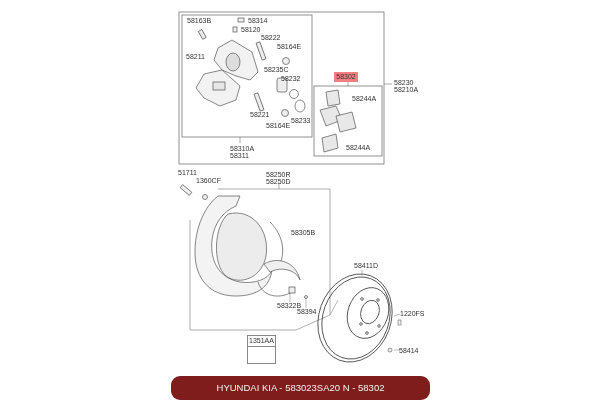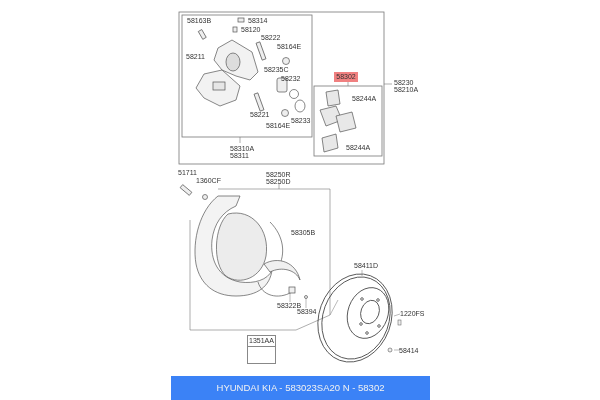--- a/index.html
+++ b/index.html
@@ -1,20 +1,20 @@
 <!DOCTYPE html>
 <html><head>
 <meta charset="utf-8">
 <style>
   html, body { margin:0; padding:0; background:#ffffff; }
   body { width:600px; height:400px; position:relative; overflow:hidden; font-family:"Liberation Sans", sans-serif; }
   .lbl { position:absolute; font-size:7px; color:#333; line-height:8px; white-space:nowrap; font-family:"Liberation Sans", sans-serif; }
   .hl { position:absolute; background:#f08080; color:#333; font-size:7px; line-height:10px; text-align:center; }
   svg.draw { position:absolute; left:0; top:0; }
-  .footer { position:absolute; left:171px; top:376px; width:259px; height:24px; background:#3b82f6; color:#f2f2f2; font-size:9.5px; line-height:24px; text-align:center; font-family:"Liberation Sans", sans-serif; }
+  .footer { position:absolute; left:171px; top:376px; width:259px; height:24px; background:#7f1d1d; color:#f2f2f2; font-size:9.5px; line-height:24px; text-align:center; font-family:"Liberation Sans", sans-serif;border-radius:9px; }
   .smallbox { position:absolute; border:1px solid #888; background:#fff; }
   .smallbox .hd { font-size:7px; text-align:center; border-bottom:1px solid #888; line-height:10px; color:#333; }
 </style>
 </head>
 <body>
 
 <svg class="draw" width="600" height="400">
 
   <rect x="179" y="12" width="205" height="152" fill="none" stroke="#777" stroke-width="0.8"></rect>
 

